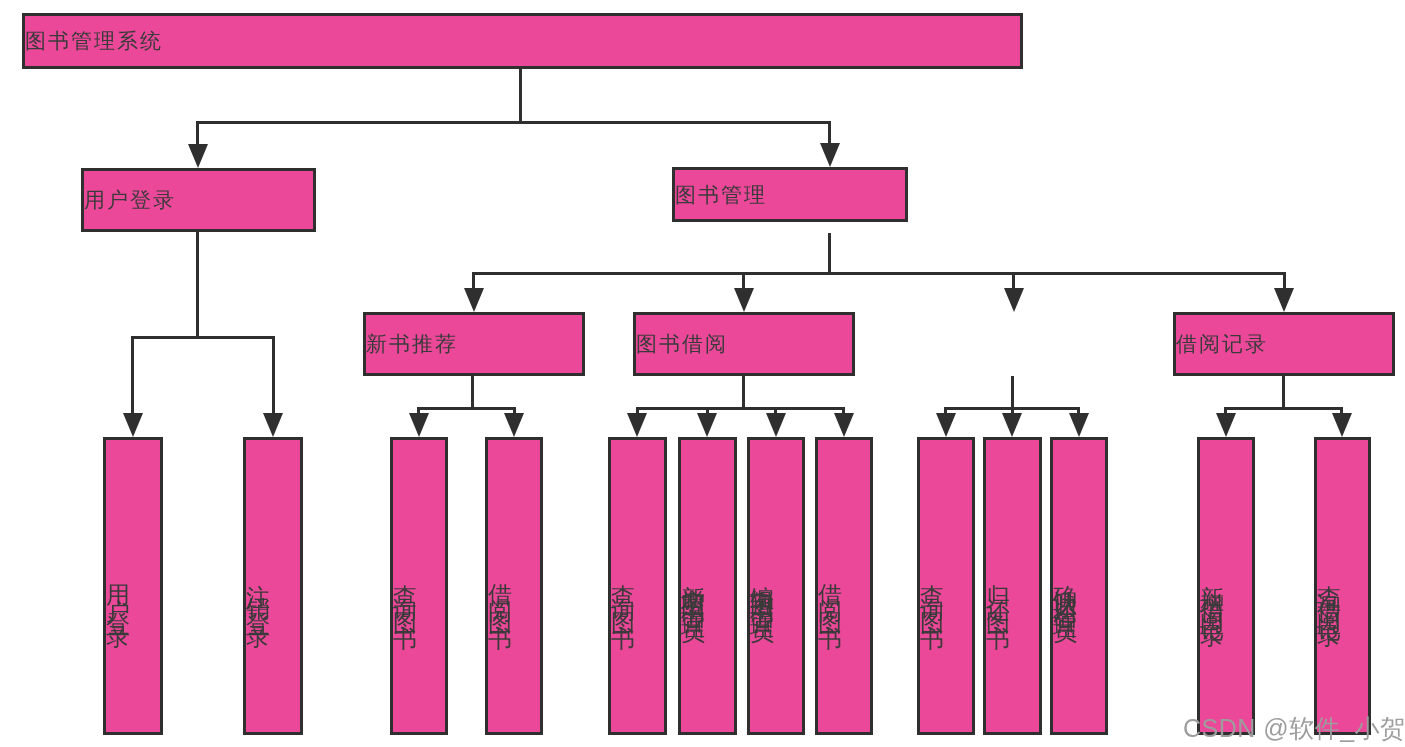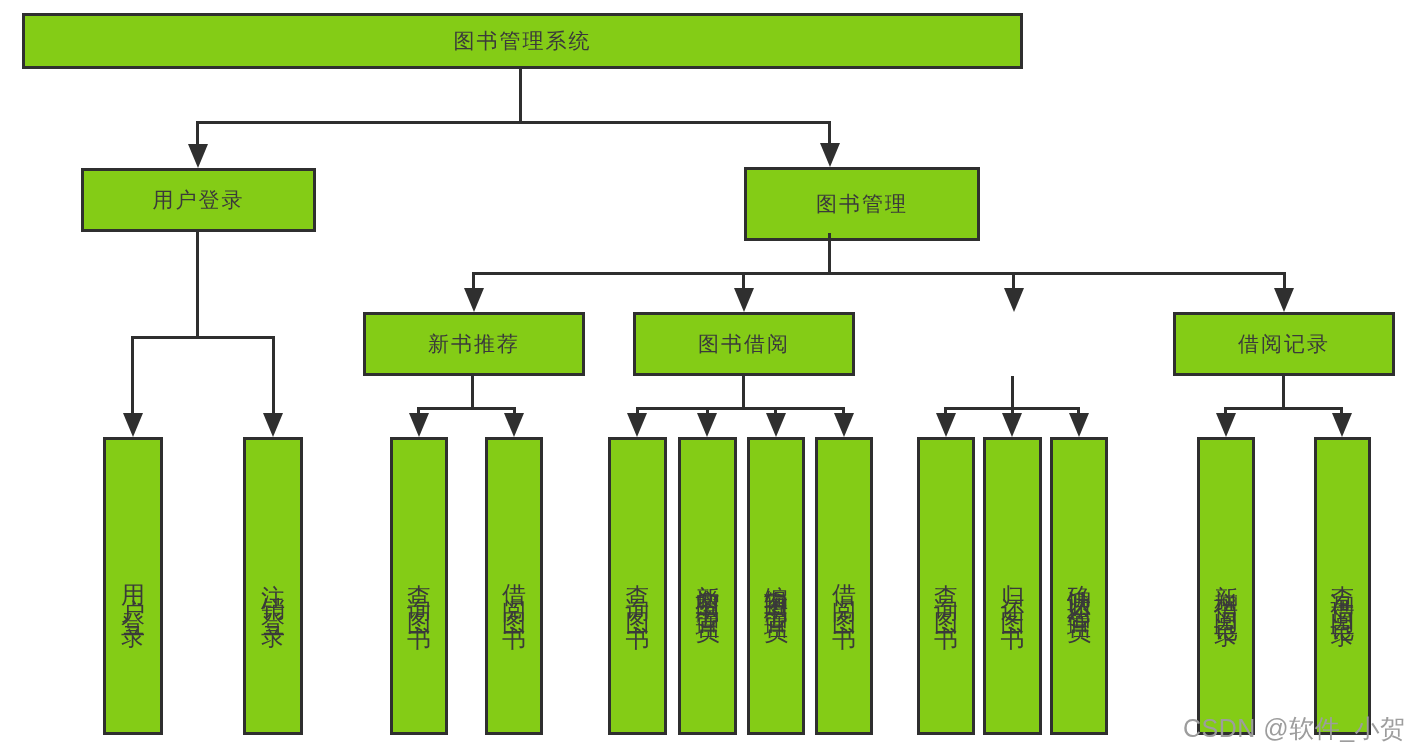--- a/index.html
+++ b/index.html
@@ -1,22 +1,22 @@
 <!DOCTYPE html>
 <html><head>
 <meta charset="utf-8">
 <style>
   html,body { margin:0; padding:0; background:#ffffff; }
   #stage {
     position:relative; width:1405px; height:747px; background:#ffffff;
     font-family:"Liberation Sans","DejaVu Sans",sans-serif; overflow:hidden;
   }
   .box {
-    position:absolute; box-sizing:border-box; background:#84cc16;
-    border:3px solid #2f2f2f; display:flex; align-items:center; justify-content:center;
+    position:absolute; box-sizing:border-box; background:#ec4899;
+    border:3px solid #2f2f2f; display:flex; align-items:center; justify-content:flex-start;
     color:#3a3a3a;
   }
   .hnode { font-size:21px; letter-spacing:2px; }
   .leaf  { font-size:24px; }
   .leaf span {
     display:block; writing-mode:vertical-rl; text-orientation:mixed;
     color:#3a3a3a; line-height:1;
   }
   .sp4 span { letter-spacing:14px; margin-bottom:-14px; }
   .sp6 span { letter-spacing:8px;  margin-bottom:-8px; }
@@ -44,21 +44,21 @@
   <div class="vline" style="left:519px; top:69px;  width:3px; height:54px;"></div>
   <div class="hline" style="left:196px; top:121px; width:635px; height:3px;"></div>
   <div class="vline" style="left:196px; top:121px; width:3px; height:28px;"></div>
   <div class="arrow" style="left:188px; top:144px;"></div>
   <div class="vline" style="left:828px; top:121px; width:3px; height:27px;"></div>
   <div class="arrow" style="left:820px; top:143px;"></div>
 
   <div class="box hnode" style="left:81px; top:168px; width:235px; height:64px;">
     <span>用户登录</span>
   </div>
-  <div class="box hnode" style="left:744px; top:167px; width:236px; height:74px;">
+  <div class="box hnode" style="left:672px; top:167px; width:236px; height:55px;">
     <span>图书管理</span>
   </div>
 
   <div class="vline" style="left:196px; top:232px; width:3px; height:107px;"></div>
   <div class="hline" style="left:131px; top:336px; width:144px; height:3px;"></div>
   <div class="vline" style="left:131px; top:336px; width:3px; height:82px;"></div>
   <div class="arrow" style="left:123px; top:413px;"></div>
   <div class="vline" style="left:272px; top:336px; width:3px; height:82px;"></div>
   <div class="arrow" style="left:263px; top:413px;"></div>
 

